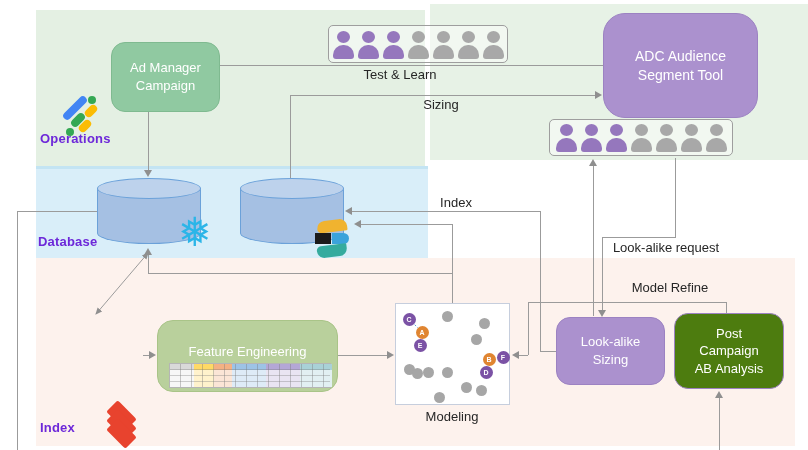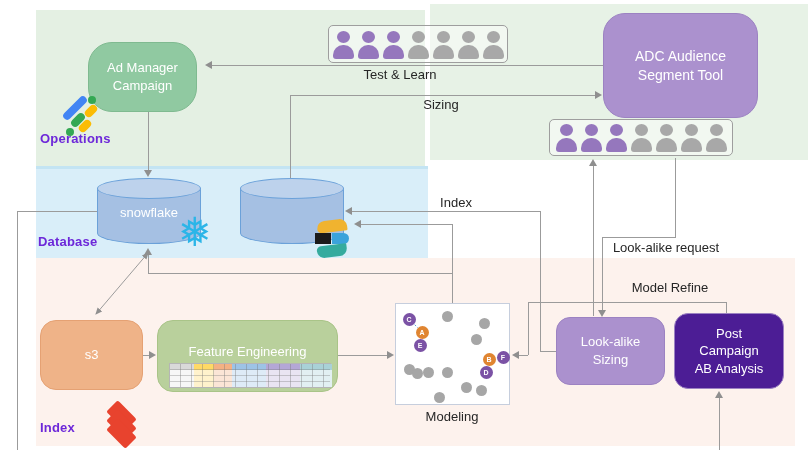--- a/index.html
+++ b/index.html
@@ -25,26 +25,26 @@
   .ah.u{border-left:4px solid transparent;border-right:4px solid transparent;border-bottom:7px solid #8f8f8f;}
   .ah.l{border-top:4px solid transparent;border-bottom:4px solid transparent;border-right:7px solid #8f8f8f;}
   .ah.r{border-top:4px solid transparent;border-bottom:4px solid transparent;border-left:7px solid #8f8f8f;}
 
   
   .edge-label{position:absolute;transform:translateX(-50%);font-size:13px;color:#262626;white-space:nowrap;}
 
   
   .node{position:absolute;display:flex;align-items:center;justify-content:center;text-align:center;
         color:#fff;font-size:13px;line-height:1.35;white-space:pre-line;box-sizing:border-box;}
-  #node-admanager{left:88px;top:42px;width:109px;height:70px;background:#90c9a1;border:1px solid #7fba90;border-radius:24px;}
+  #node-admanager{left:111px;top:42px;width:109px;height:70px;background:#90c9a1;border:1px solid #7fba90;border-radius:14px;}
   #node-adc{left:603px;top:13px;width:155px;height:105px;background:#ab91ce;border:1px solid #9c82c2;border-radius:22px;font-size:14px;}
   #node-s3{left:40px;top:320px;width:103px;height:70px;background:#efb388;border:1px solid #e5a173;border-radius:16px;}
   #node-fe{left:157px;top:320px;width:181px;height:72px;background:#b9d09c;border:1px solid #a9c488;border-radius:16px;align-items:flex-start;padding-top:22px;}
   #node-la{left:556px;top:317px;width:109px;height:68px;background:#ab91ce;border:1px solid #9c82c2;border-radius:14px;}
-  #node-pcab{left:674px;top:313px;width:110px;height:76px;background:#4c1d95;border:1px solid #9c82c2;border-radius:14px;}
+  #node-pcab{left:674px;top:313px;width:110px;height:76px;background:#4d7c0f;border:1px solid #9c82c2;border-radius:14px;}
 
   
   .cyl{position:absolute;width:104px;height:66px;}
   #cyl-snowflake{left:97px;top:178px;}
   #cyl-es{left:240px;top:178px;}
   .cyl-body{position:absolute;left:0;right:0;top:10px;bottom:0;background:#a5c0e3;border:1px solid #6ba1d9;border-top:none;border-radius:0 0 52px 52px / 0 0 11px 11px;box-sizing:border-box;}
   .cyl-top{position:absolute;left:0;right:0;top:0;height:21px;background:#bdd2ec;border:1px solid #6ba1d9;border-radius:50%;box-sizing:border-box;}
   .cyl-label{position:absolute;left:0;right:0;top:27px;text-align:center;color:#fff;font-size:13px;}
   .squiggle{text-decoration-line:underline;text-decoration-style:wavy;text-decoration-color:#d23f31;text-decoration-thickness:1px;text-underline-offset:3px;}
 
@@ -157,38 +157,36 @@
   <div class="edge-label" style="left:670px;top:280px">Model Refine</div>
 
   <div class="region-label" id="lbl-ops">Operations</div>
   <div class="region-label" id="lbl-db">Database</div>
   <div class="region-label" id="lbl-models">Index</div>
 
   <div class="node" id="node-admanager">Ad Manager
 Campaign</div>
   <div class="node" id="node-adc">ADC Audience
 Segment Tool</div>
-  <div class="node" id="node-s3">s3</div>
   <div class="node" id="node-fe">
     <span>Feature Engineering</span>
     <div class="fe-table">
       <div style="display:flex;width:100%;height:100%"><div class="fe-seg" style="width: 24px; background: linear-gradient(rgb(217, 217, 217) 0px, rgb(217, 217, 217) 6px, rgb(247, 247, 247) 6px);"></div><div class="fe-seg" style="width: 20px; background: linear-gradient(rgb(255, 217, 102) 0px, rgb(255, 217, 102) 6px, rgb(255, 242, 204) 6px);"></div><div class="fe-seg" style="width: 18px; background: linear-gradient(rgb(244, 177, 131) 0px, rgb(244, 177, 131) 6px, rgb(251, 229, 214) 6px);"></div><div class="fe-seg" style="width: 34px; background: linear-gradient(rgb(157, 195, 230) 0px, rgb(157, 195, 230) 6px, rgb(222, 235, 247) 6px);"></div><div class="fe-seg" style="width: 34px; background: linear-gradient(rgb(180, 167, 214) 0px, rgb(180, 167, 214) 6px, rgb(233, 228, 242) 6px);"></div><div class="fe-seg" style="width: 32px; background: linear-gradient(rgb(169, 209, 215) 0px, rgb(169, 209, 215) 6px, rgb(226, 240, 242) 6px);"></div></div>
       <div class="fe-grid"></div>
     </div>
   </div>
   <div class="node" id="node-la">Look-alike
 Sizing</div>
   <div class="node" id="node-pcab">Post
 Campaign
 AB Analysis</div>
 
   <div class="cyl" id="cyl-snowflake">
     <div class="cyl-body"></div>
     <div class="cyl-top"></div>
-    <div class="cyl-label">snowflake</div>
   </div>
   <div class="cyl" id="cyl-es">
     <div class="cyl-body"></div>
     <div class="cyl-top"></div>
   </div>
 
   <div class="people-box" id="people-top">
       <div class="person">
         <div class="p-head" style="background:#9577bd"></div>
         <div class="p-body" style="background:#9577bd"></div>

